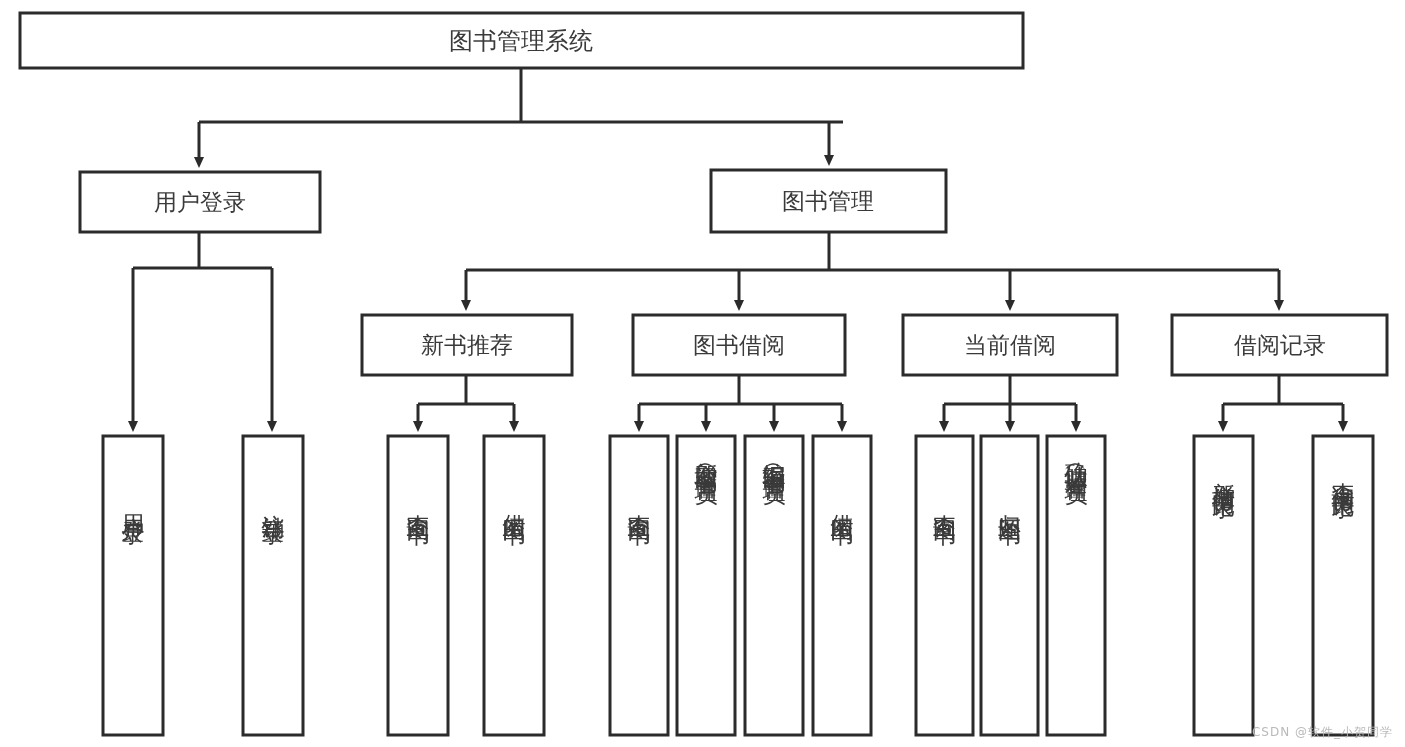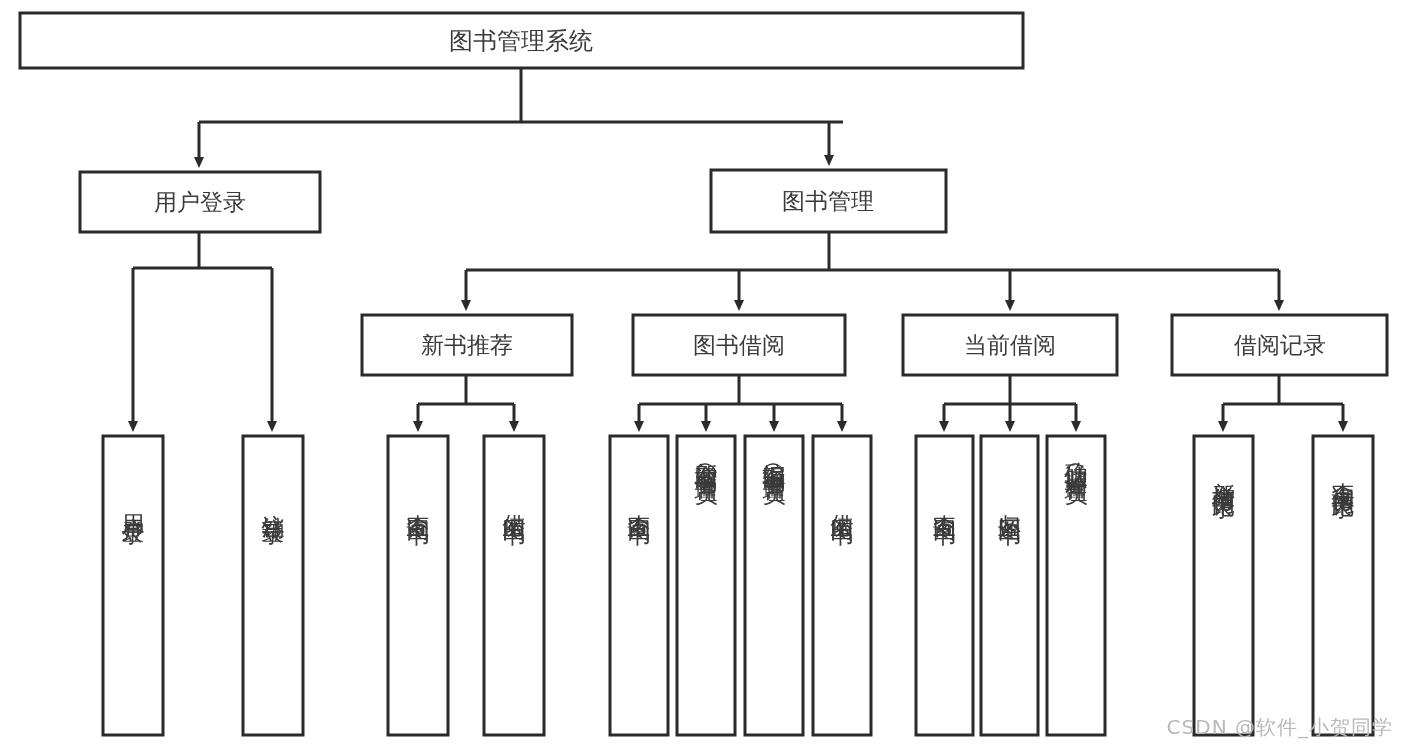--- a/index.html
+++ b/index.html
@@ -12,21 +12,21 @@
   .arrowhead{fill:#2b2b2b;stroke:none;}
   .lbl{font-family:"DejaVu Sans","Liberation Sans",sans-serif;
        fill:#3a3a3a;font-size:23px;text-anchor:middle;dominant-baseline:middle;}
   .lbl-root{font-size:24px;}
   .vwrap{position:absolute;display:flex;align-items:flex-start;
          justify-content:center;pointer-events:none;}
   .vtext{writing-mode:vertical-rl;text-orientation:upright;
          font-size:23px;color:#3a3a3a;line-height:1.0;letter-spacing:3px;
          font-family:"DejaVu Sans","Liberation Sans",sans-serif;
          white-space:nowrap;}
-  .watermark{position:absolute;right:12px;bottom:6px;font-size:20px;
+  .watermark{position:absolute;right:12px;bottom:6px;font-size:12px;
              color:#b9b9b9;font-family:"DejaVu Sans","Liberation Sans",sans-serif;
              letter-spacing:1px;}
 </style>
 </head>
 <body>
 
 <div id="stage">
 
   <svg viewBox="0 0 1405 747">
     <defs>

